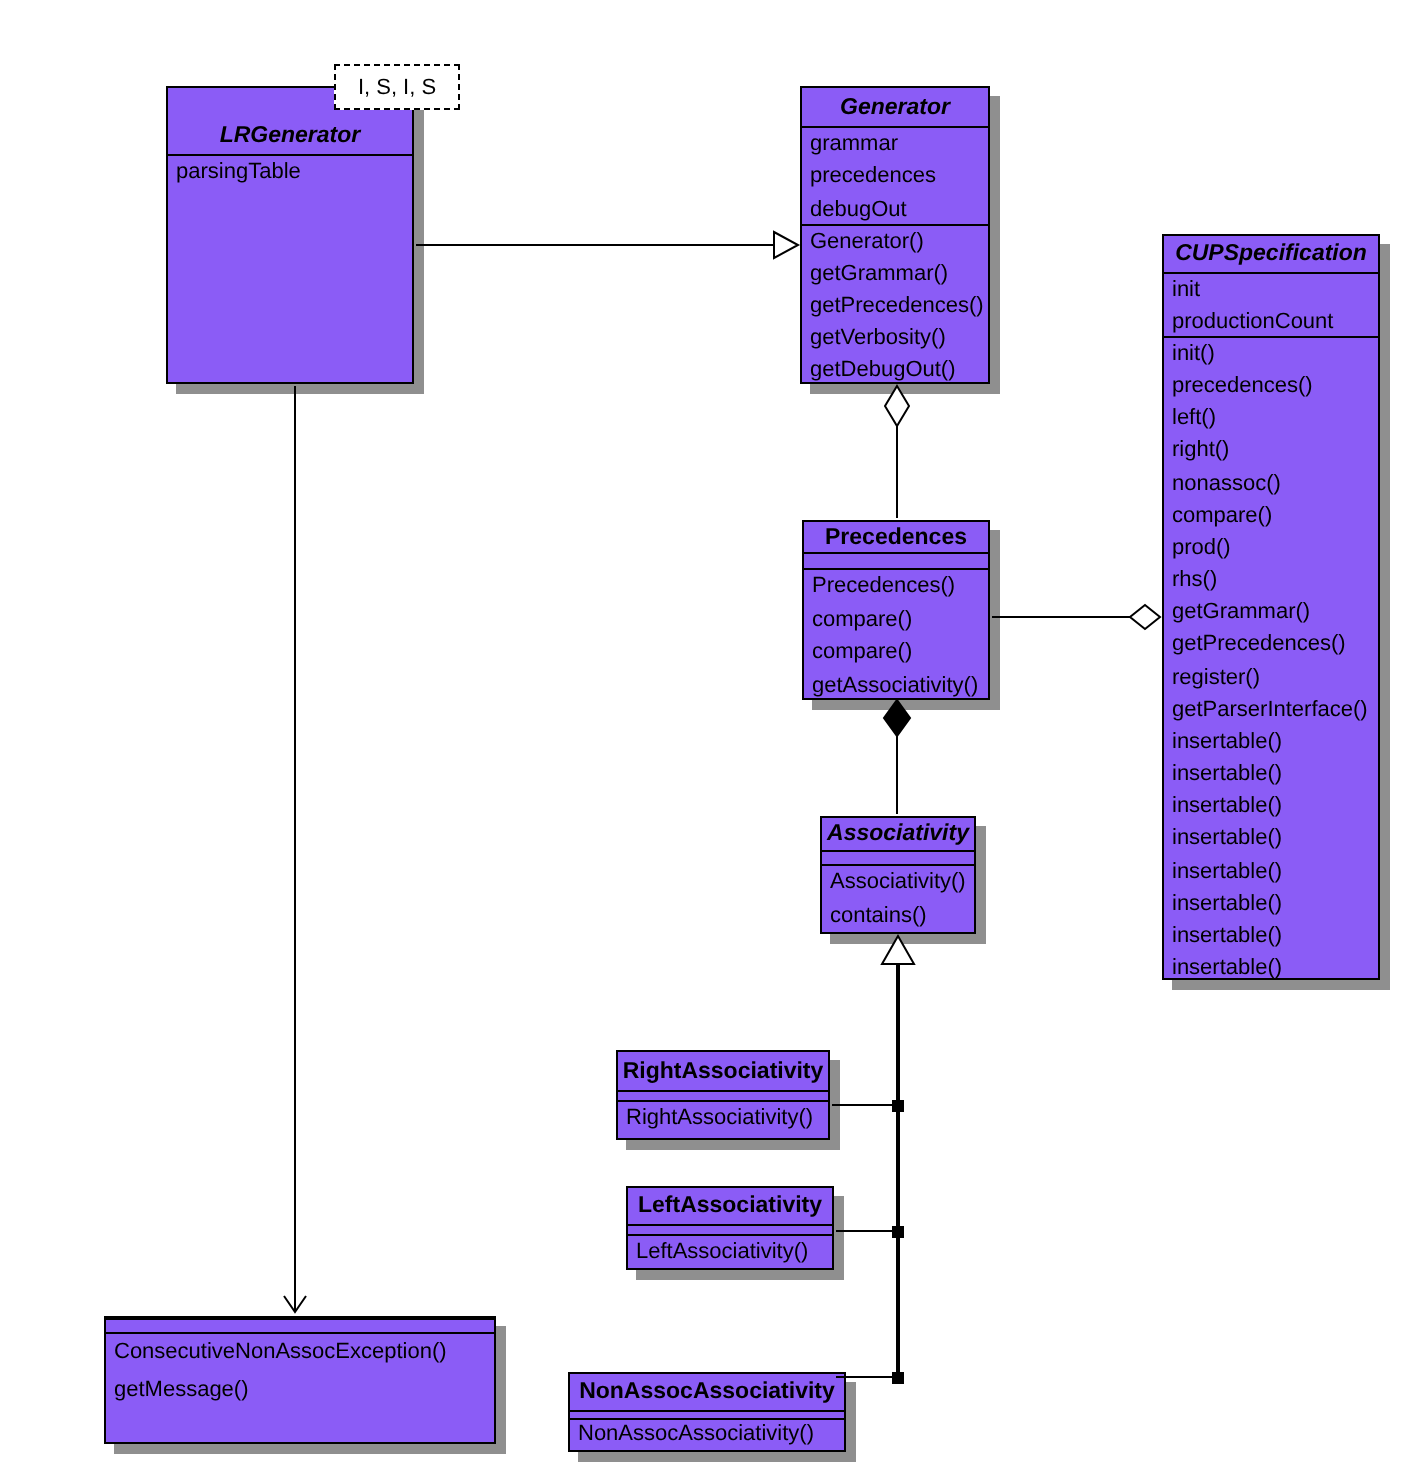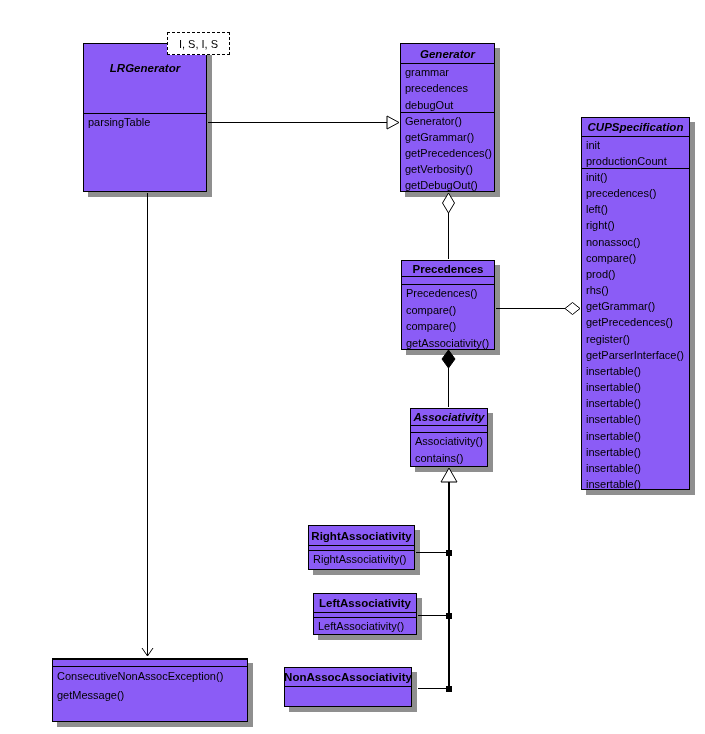--- a/index.html
+++ b/index.html
@@ -15,21 +15,21 @@
     display:flex;align-items:center;justify-content:center;
     font-weight:bold;font-size:11.5px;box-sizing:border-box;white-space:nowrap;overflow:hidden;
   }
   .it{font-style:italic;}
   .sec{border-top:1px solid #000;box-sizing:border-box;overflow:hidden;}
   .row{padding-left:4px;white-space:nowrap;font-size:11px;line-height:16.2px;}
   .row.it{font-style:italic;}
 
   #cls-lrg{left:83px;top:43px;width:124px;height:149px;}
   #cls-lrg .title{height:33px;align-items:flex-end;padding-bottom:3px;text-align:center;}
-  #cls-lrg .attrs{height:18px;margin-top:36px;}
+  #cls-lrg .attrs{height:18px;}
   #cls-lrg .attrs .row{line-height:17px;}
 
   #cls-gen{left:400px;top:43px;width:95px;height:149px;}
   #cls-gen .title{height:19px;}
   #cls-gen .attrs{height:49px;}
   #cls-gen .attrs .row{line-height:16.3px;}
   #cls-gen .methods .row{line-height:16px;}
 
   #cls-cup{left:581px;top:117px;width:109px;height:373px;}
   #cls-cup .title{height:18px;}
@@ -50,21 +50,21 @@
   #cls-right{left:308px;top:525px;width:107px;height:45px;}
   #cls-right .title{height:19px;}
   #cls-right .attrs{height:5px;}
   #cls-right .methods .row{line-height:17px;}
 
   #cls-left{left:313px;top:593px;width:104px;height:42px;}
   #cls-left .title{height:18px;}
   #cls-left .attrs{height:5px;}
   #cls-left .methods .row{line-height:16px;}
 
-  #cls-nonassoc{left:284px;top:667px;width:128px;height:40px;}
+  #cls-nonassoc{left:284px;top:686px;width:139px;height:40px;}
   #cls-nonassoc .title{height:18px;}
   #cls-nonassoc .attrs{height:4px;}
   #cls-nonassoc .methods .row{line-height:15px;}
 
   #cls-consec{left:52px;top:658px;width:196px;height:64px;}
   #cls-consec .title{height:16px;}
   #cls-consec .attrs{height:7px;}
   #cls-consec .methods .row{line-height:18.5px;}
 
   #template-box{
@@ -205,20 +205,23 @@
   <div class="title">LeftAssociativity</div>
   <div class="sec attrs"></div>
   <div class="sec methods">
       <div class="row">LeftAssociativity()</div>
     </div>
 </div>
 
 <div class="cls" id="cls-nonassoc">
   <div class="title">NonAssocAssociativity</div>
   <div class="sec attrs"></div>
+  <div class="sec methods">
+      <div class="row">NonAssocAssociativity()</div>
+    </div>
 </div>
 
 <div class="cls" id="cls-consec">
   <div class="sec attrs"></div>
   <div class="sec methods">
       <div class="row">ConsecutiveNonAssocException()</div>
       <div class="row">getMessage()</div>
     </div>
 </div>
 

